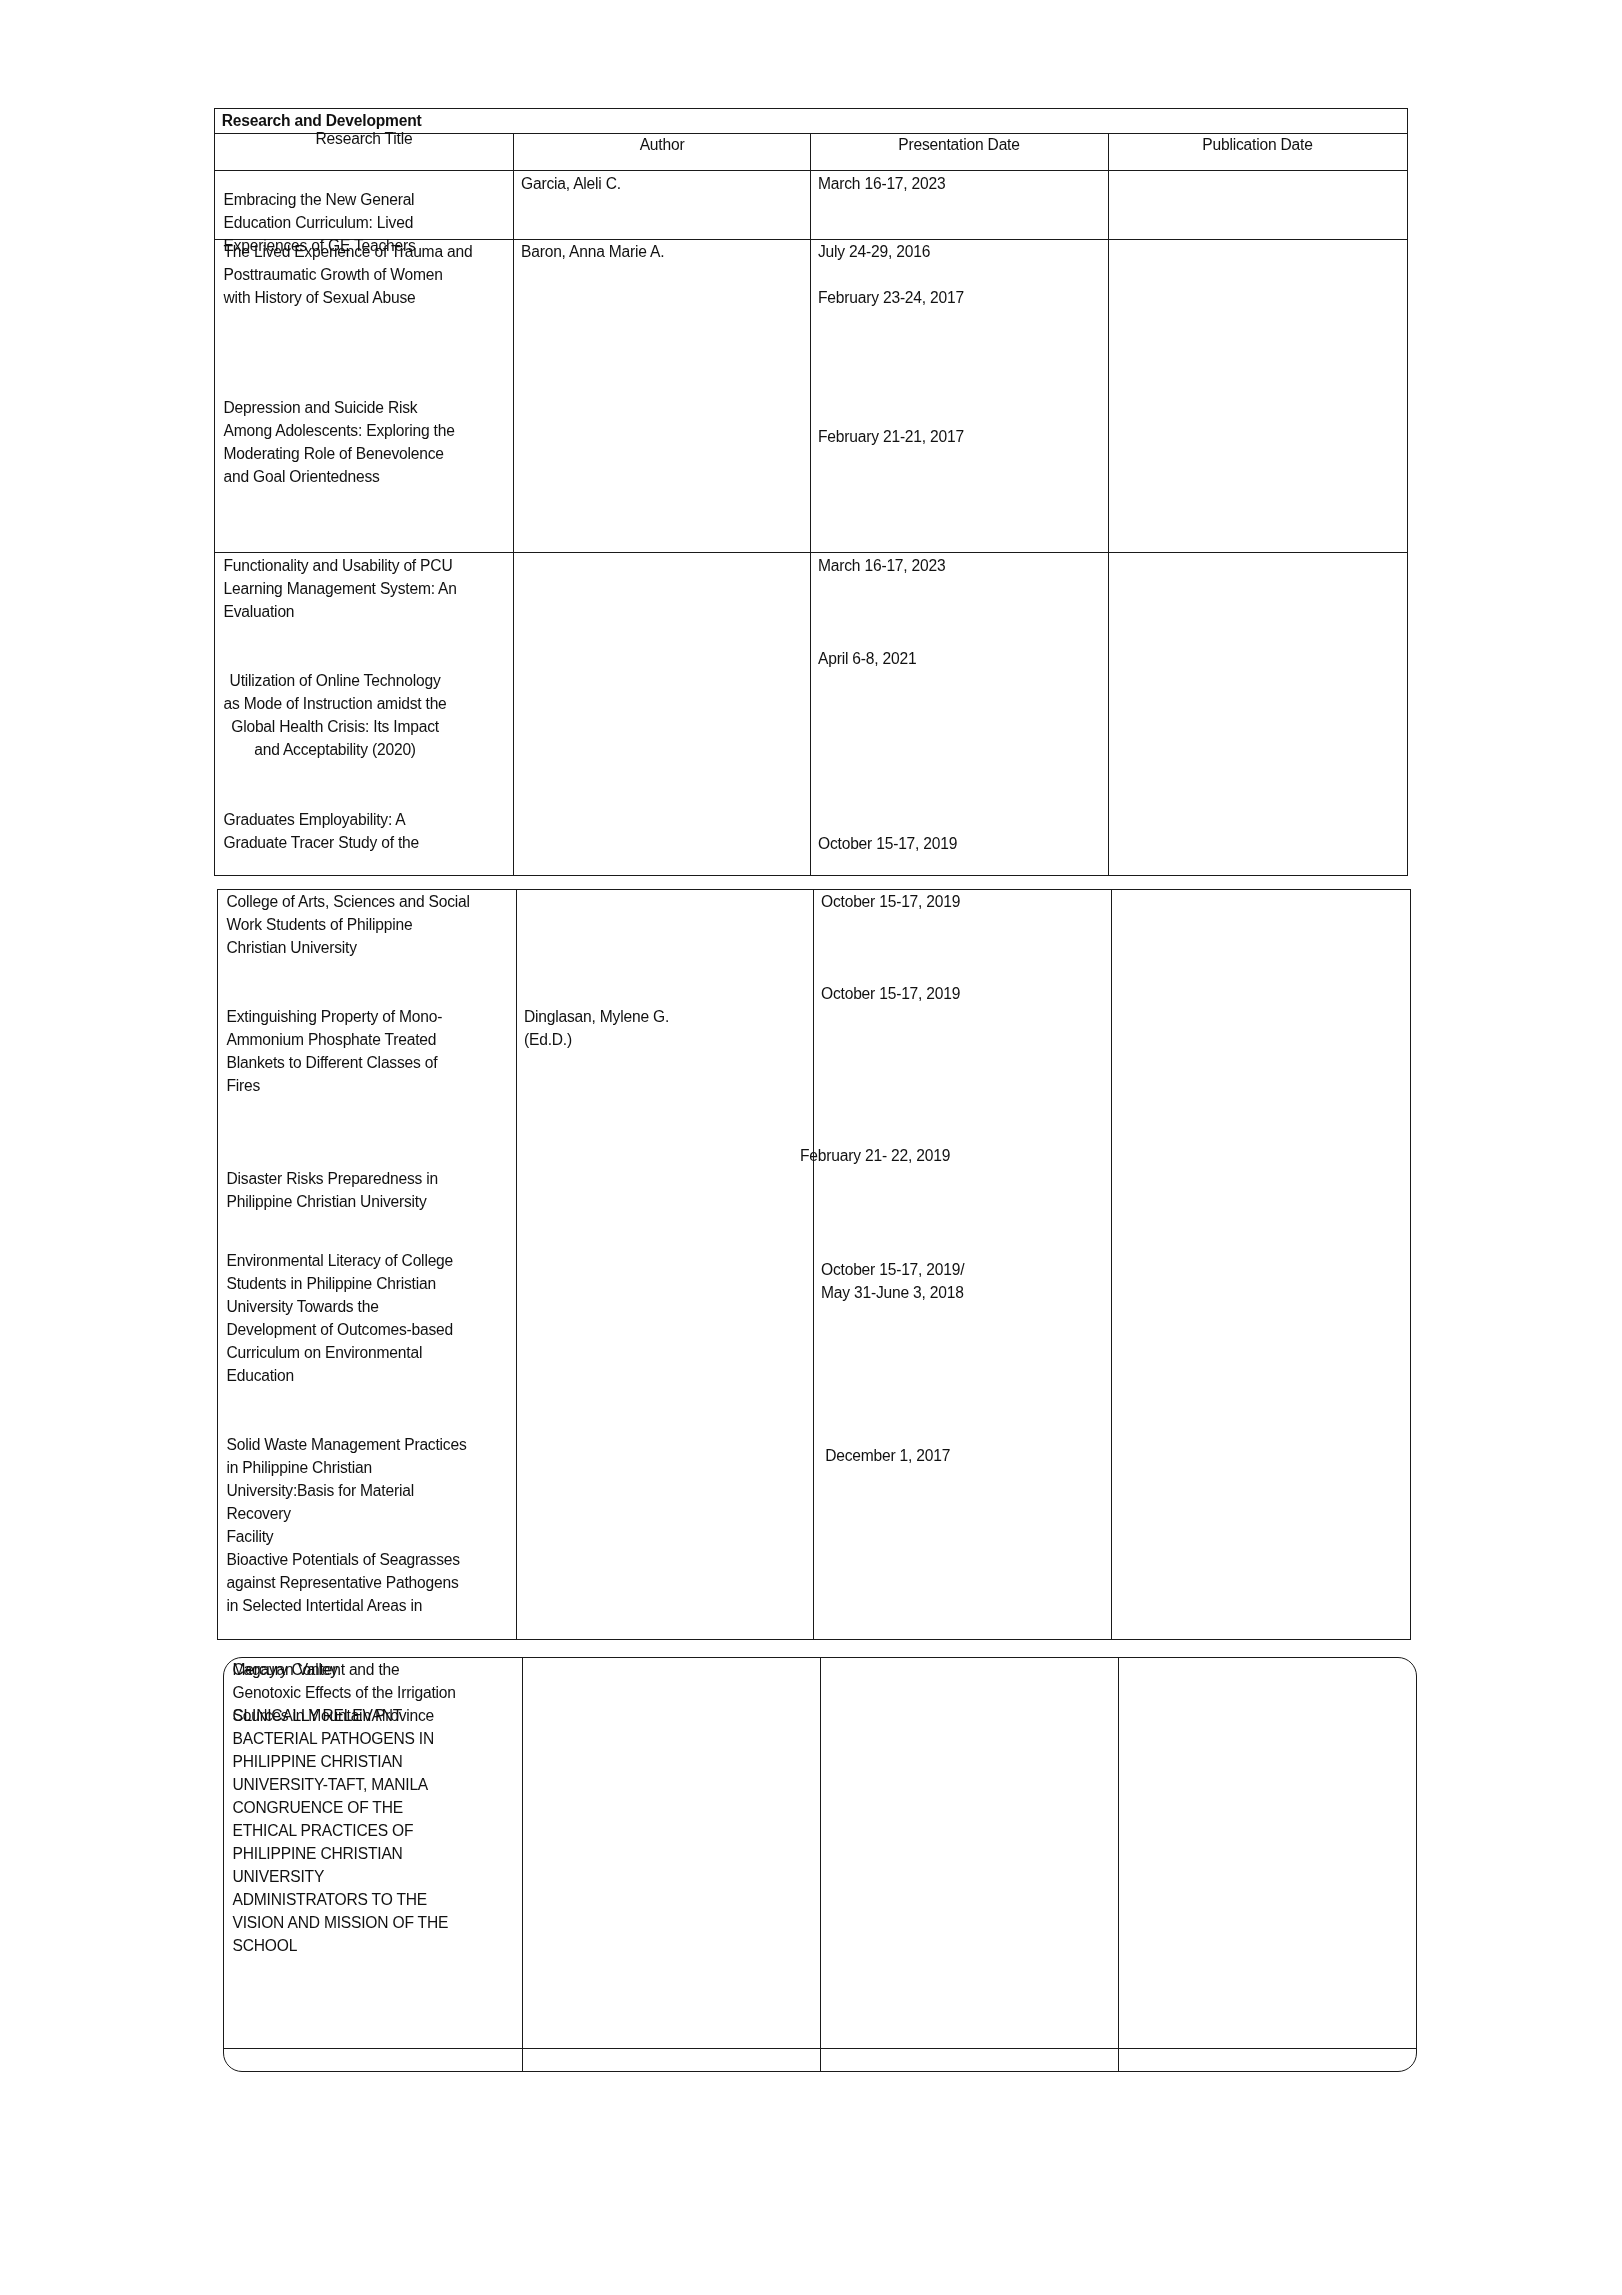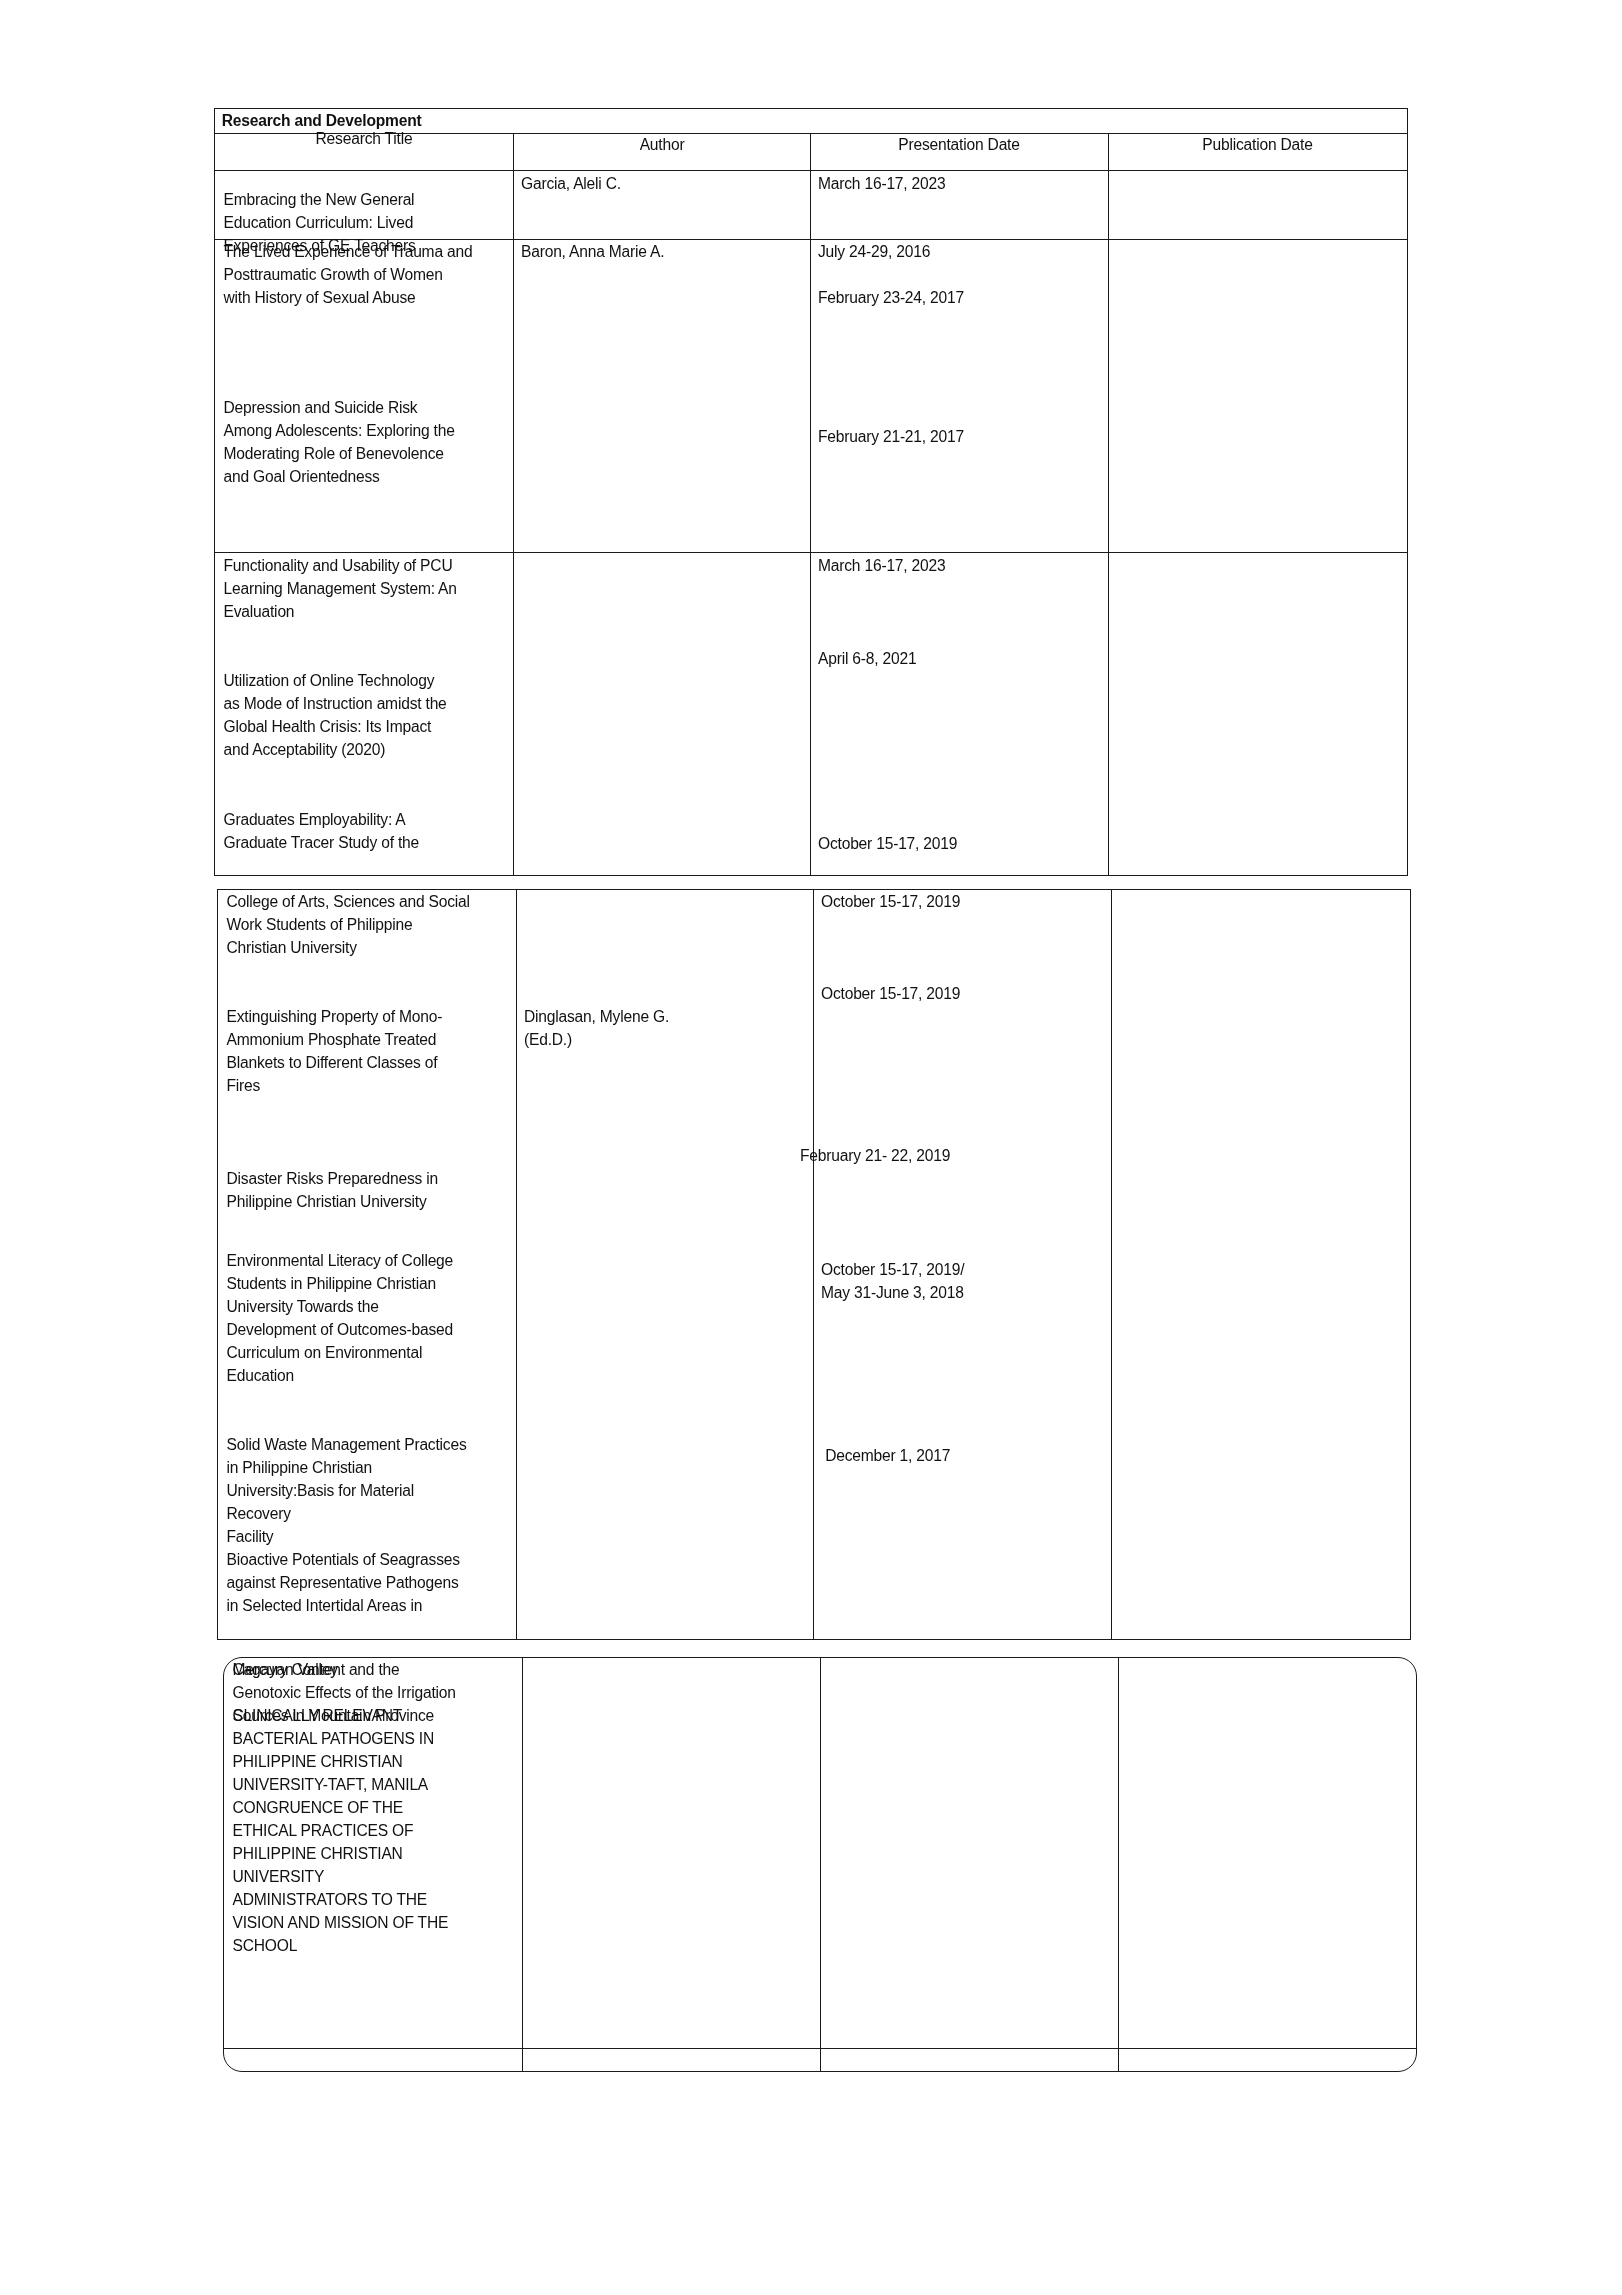--- a/index.html
+++ b/index.html
@@ -47,21 +47,21 @@
 Moderating Role of Benevolence
 and Goal Orientedness</div>
   <div class="txt" style="left:306px; top:131px;">Baron, Anna Marie A.</div>
   <div class="txt" style="left:603px; top:131px;">July 24-29, 2016</div>
   <div class="txt" style="left:603px; top:177px;">February 23-24, 2017</div>
   <div class="txt" style="left:603px; top:316px;">February 21-21, 2017</div>
 
   <div class="txt" style="left:8.5px; top:445px;">Functionality and Usability of PCU
 Learning Management System: An
 Evaluation</div>
-  <div class="txt" style="left:8.5px; top:560px;">Utilization of Online Technology
+  <div class="txt" style="left:8.5px; top:560px;text-align:center;">Utilization of Online Technology
 as Mode of Instruction amidst the
 Global Health Crisis: Its Impact
 and Acceptability (2020)</div>
   <div class="txt" style="left:8.5px; top:699px;">Graduates Employability: A
 Graduate Tracer Study of the</div>
   <div class="txt" style="left:603px; top:445px;">March 16-17, 2023</div>
   <div class="txt" style="left:603px; top:538px;">April 6-8, 2021</div>
   <div class="txt" style="left:603px; top:723px;">October 15-17, 2019</div>
 </div>
 

